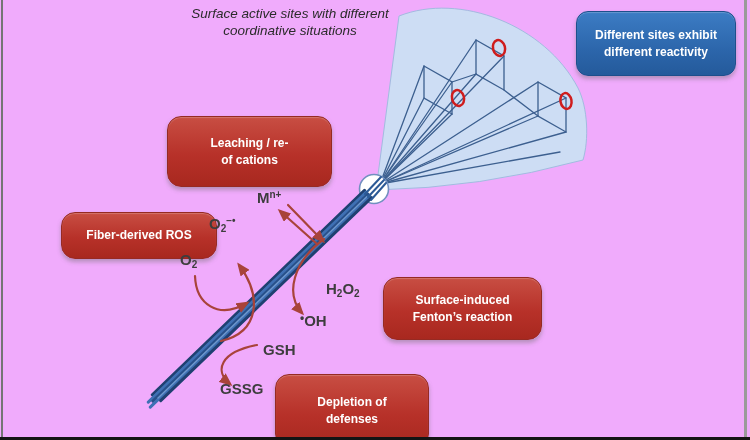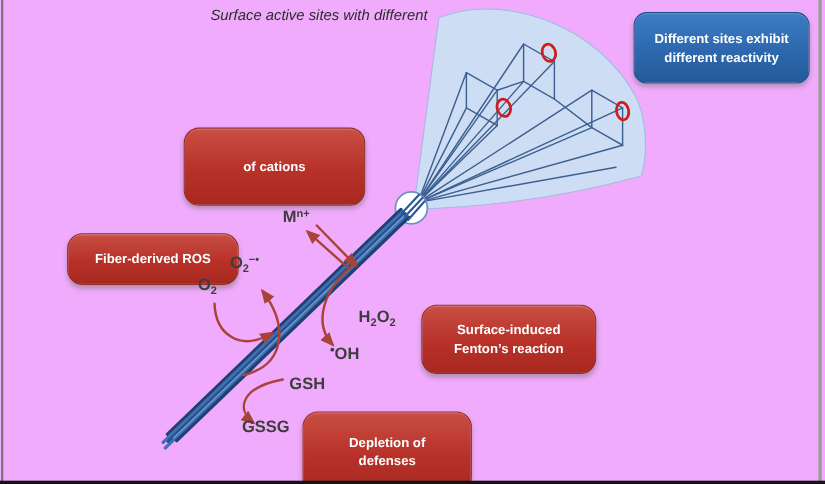--- a/index.html
+++ b/index.html
@@ -36,21 +36,21 @@
   .box-leaching{left:167px;top:116px;width:163px;height:69px;}
   .box-ros{left:61px;top:212px;width:154px;height:45px;}
   .box-fenton{left:371px;top:277px;width:157px;height:61px;margin-left:12px;}
   .box-depletion{left:275px;top:374px;width:152px;height:72px;}
 
   .chem{position:absolute;color:#3d3d3d;font-weight:600;font-size:15px;line-height:16px;white-space:nowrap;}
   .chem sub{font-size:10px;vertical-align:-3px;font-weight:600;}
   .chem sup{font-size:10px;vertical-align:5px;font-weight:600;}
   .chem .raddot{font-size:12px;vertical-align:4px;}
   .lbl-metal{left:257px;top:187px;}
-  .lbl-superoxide{left:209px;top:229px;}
+  .lbl-superoxide{left:209px;top:213px;}
   .lbl-o2{left:180px;top:252px;}
   .lbl-h2o2{left:326px;top:281px;}
   .lbl-oh{left:300px;top:310px;}
   .lbl-gsh{left:263px;top:342px;}
   .lbl-gssg{left:220px;top:381px;text-align:right;}
 </style>
 </head>
 <body>
 
 <div class="stage">
@@ -114,29 +114,31 @@
       <path d="M288 205 L323 241" marker-end="url(#ah)"></path>
       <path d="M195 276 C196 304 218 320 247 303" marker-end="url(#ah)"></path>
       <path d="M221 341 C260 332 262 296 239 265" marker-end="url(#ah)"></path>
       <path d="M324 239 C293 262 285 294 302 313" marker-end="url(#ah)"></path>
       <path d="M257 345 C220 352 214 371 230 384" marker-end="url(#ah)"></path>
     </g>
   </svg>
 
   <div class="caption top">
     <div>Surface active sites with different</div>
+    <div>coordinative situations</div>
   </div>
 
 
   <div class="callout blue box-reactivity">
     <div>Different sites exhibit</div>
     <div>different reactivity</div>
   </div>
 
   <div class="callout red box-leaching">
+    <div>Leaching / re-</div>
     <div>of cations</div>
   </div>
 
   <div class="callout red box-ros">
     <div>Fiber-derived ROS</div>
   </div>
 
   <div class="callout red box-fenton">
     <div>Surface-induced</div>
     <div>Fenton’s reaction</div>

